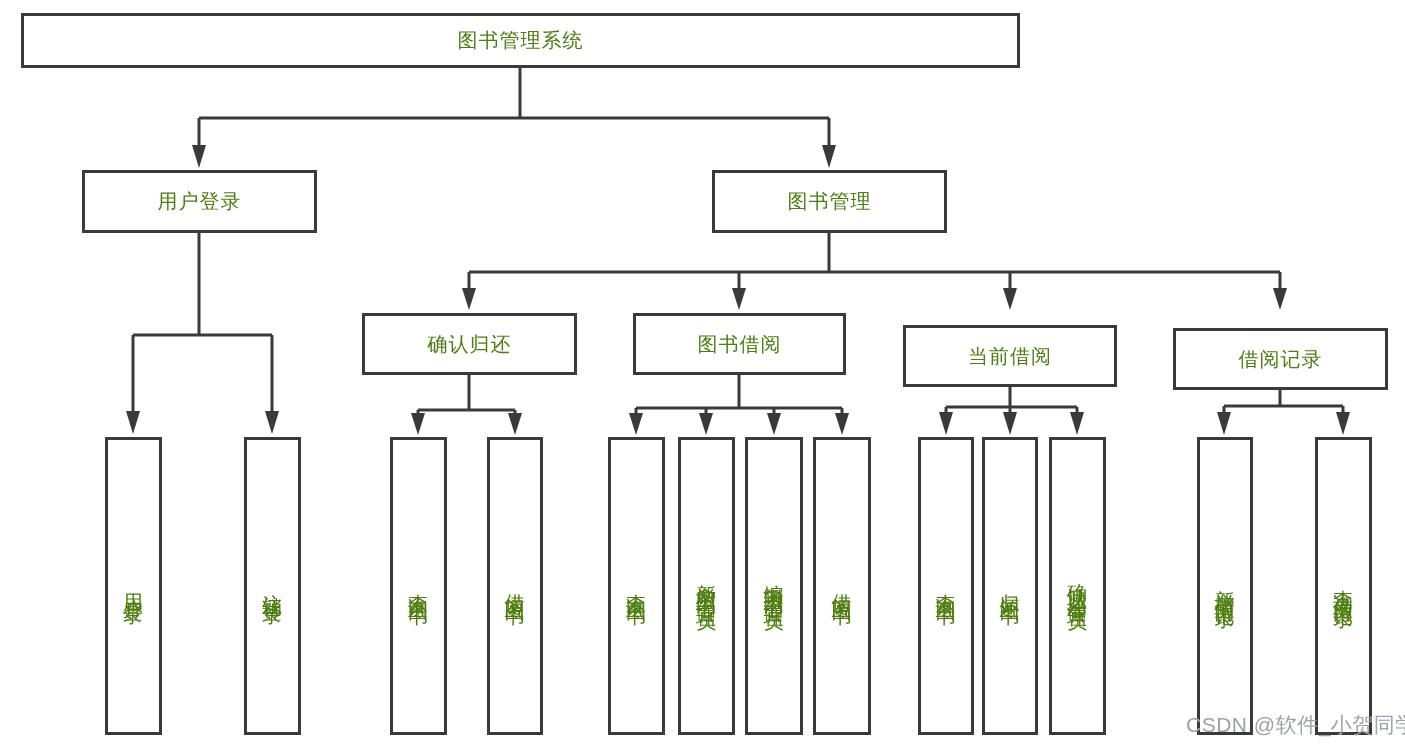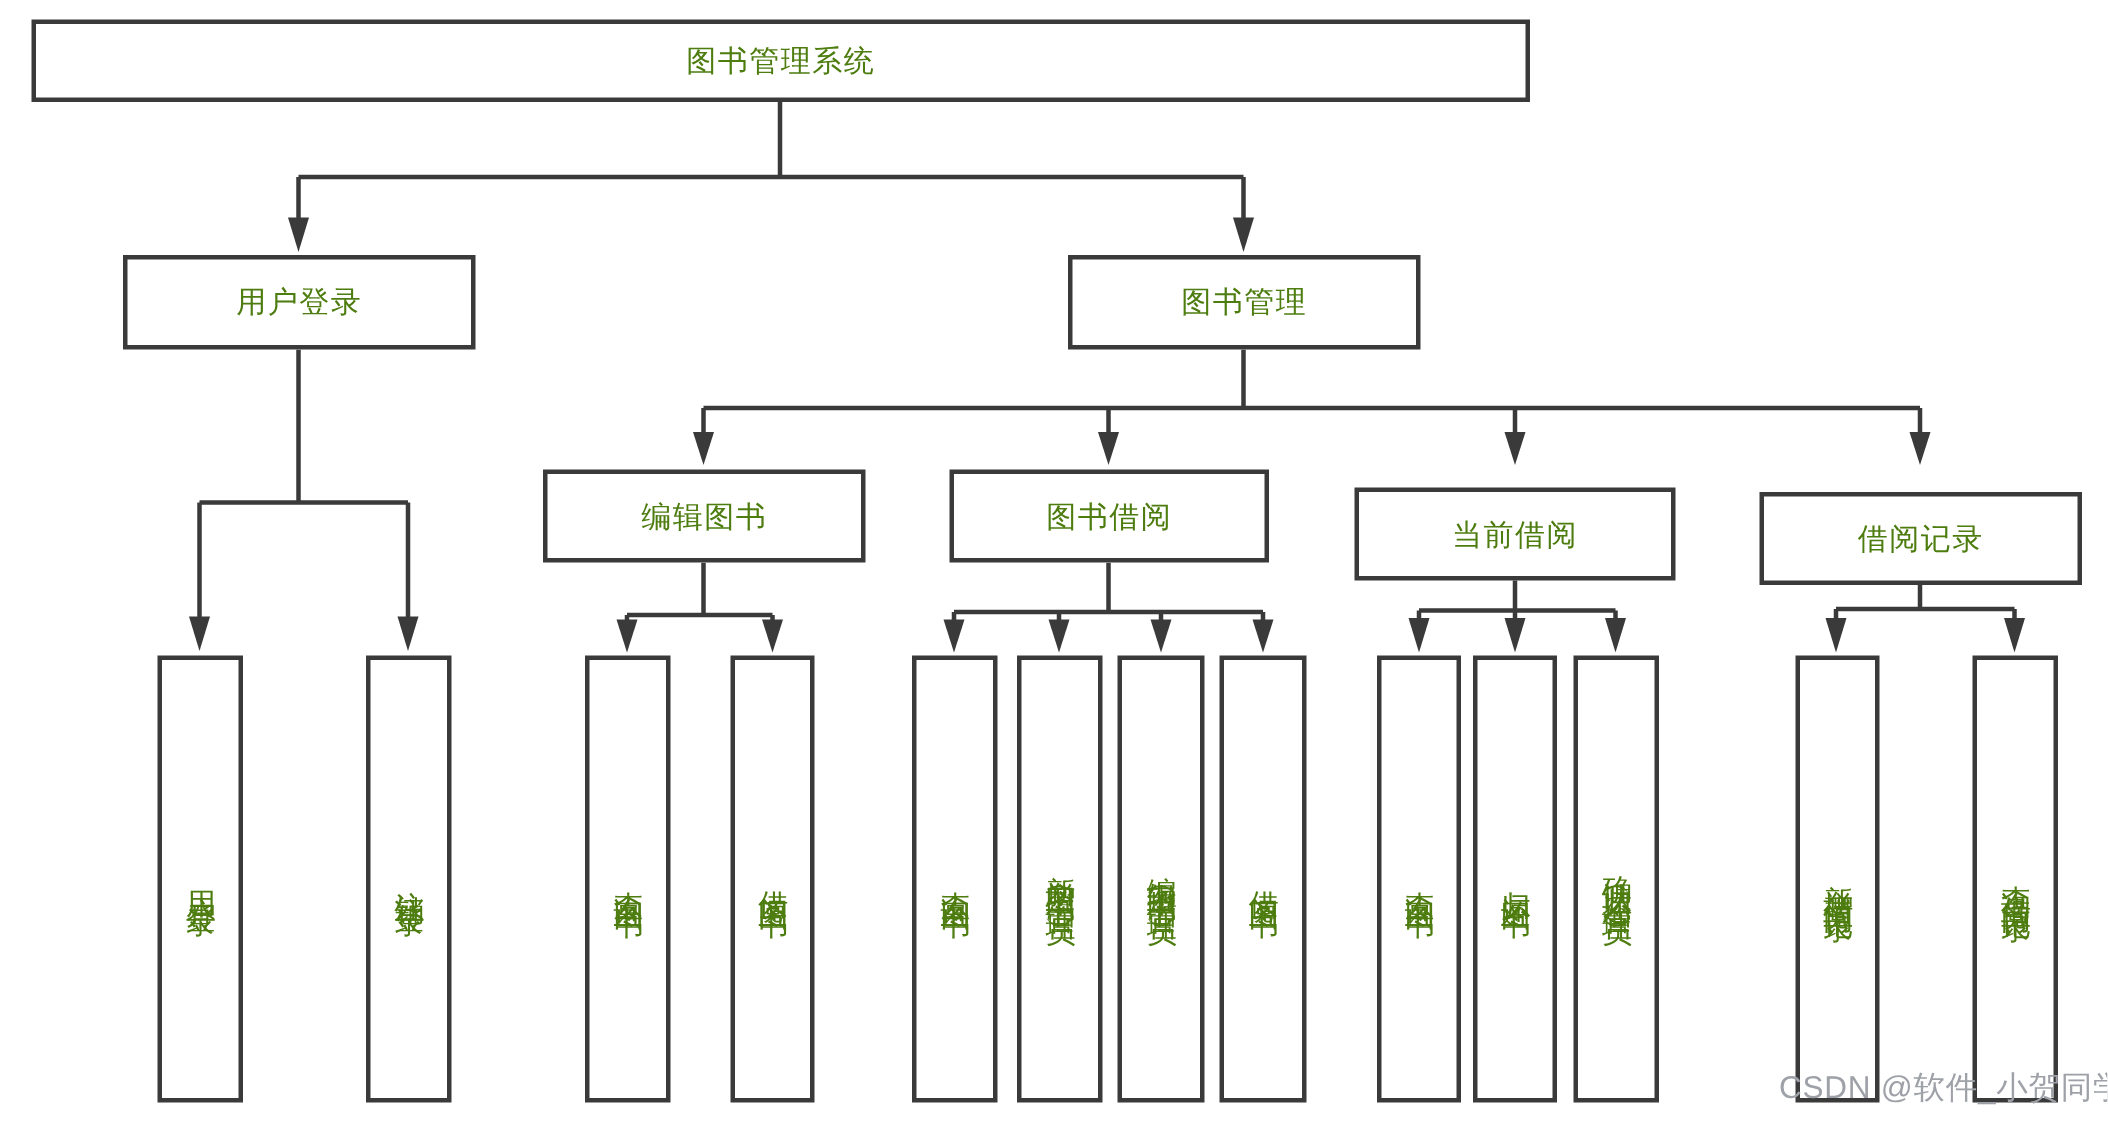--- a/index.html
+++ b/index.html
@@ -95,21 +95,21 @@
   </div>
 
   <div class="node" style="left:82px;top:170px;width:235px;height:63px;">
     <span>用户登录</span>
   </div>
   <div class="node" style="left:712px;top:170px;width:235px;height:63px;">
     <span>图书管理</span>
   </div>
 
   <div class="node" style="left:362px;top:313px;width:215px;height:62px;">
-    <span>编辑图书</span>
+    <span>确认归还</span>
   </div>
   <div class="node" style="left:633px;top:313px;width:213px;height:62px;text-align:center;">
     <span>图书借阅</span>
   </div>
   <div class="node" style="left:903px;top:313px;width:214px;height:62px;margin-top:12px;">
     <span>当前借阅</span>
   </div>
   <div class="node" style="left:1173px;top:313px;width:215px;height:62px;margin-top:15px;">
     <span>借阅记录</span>
   </div>

